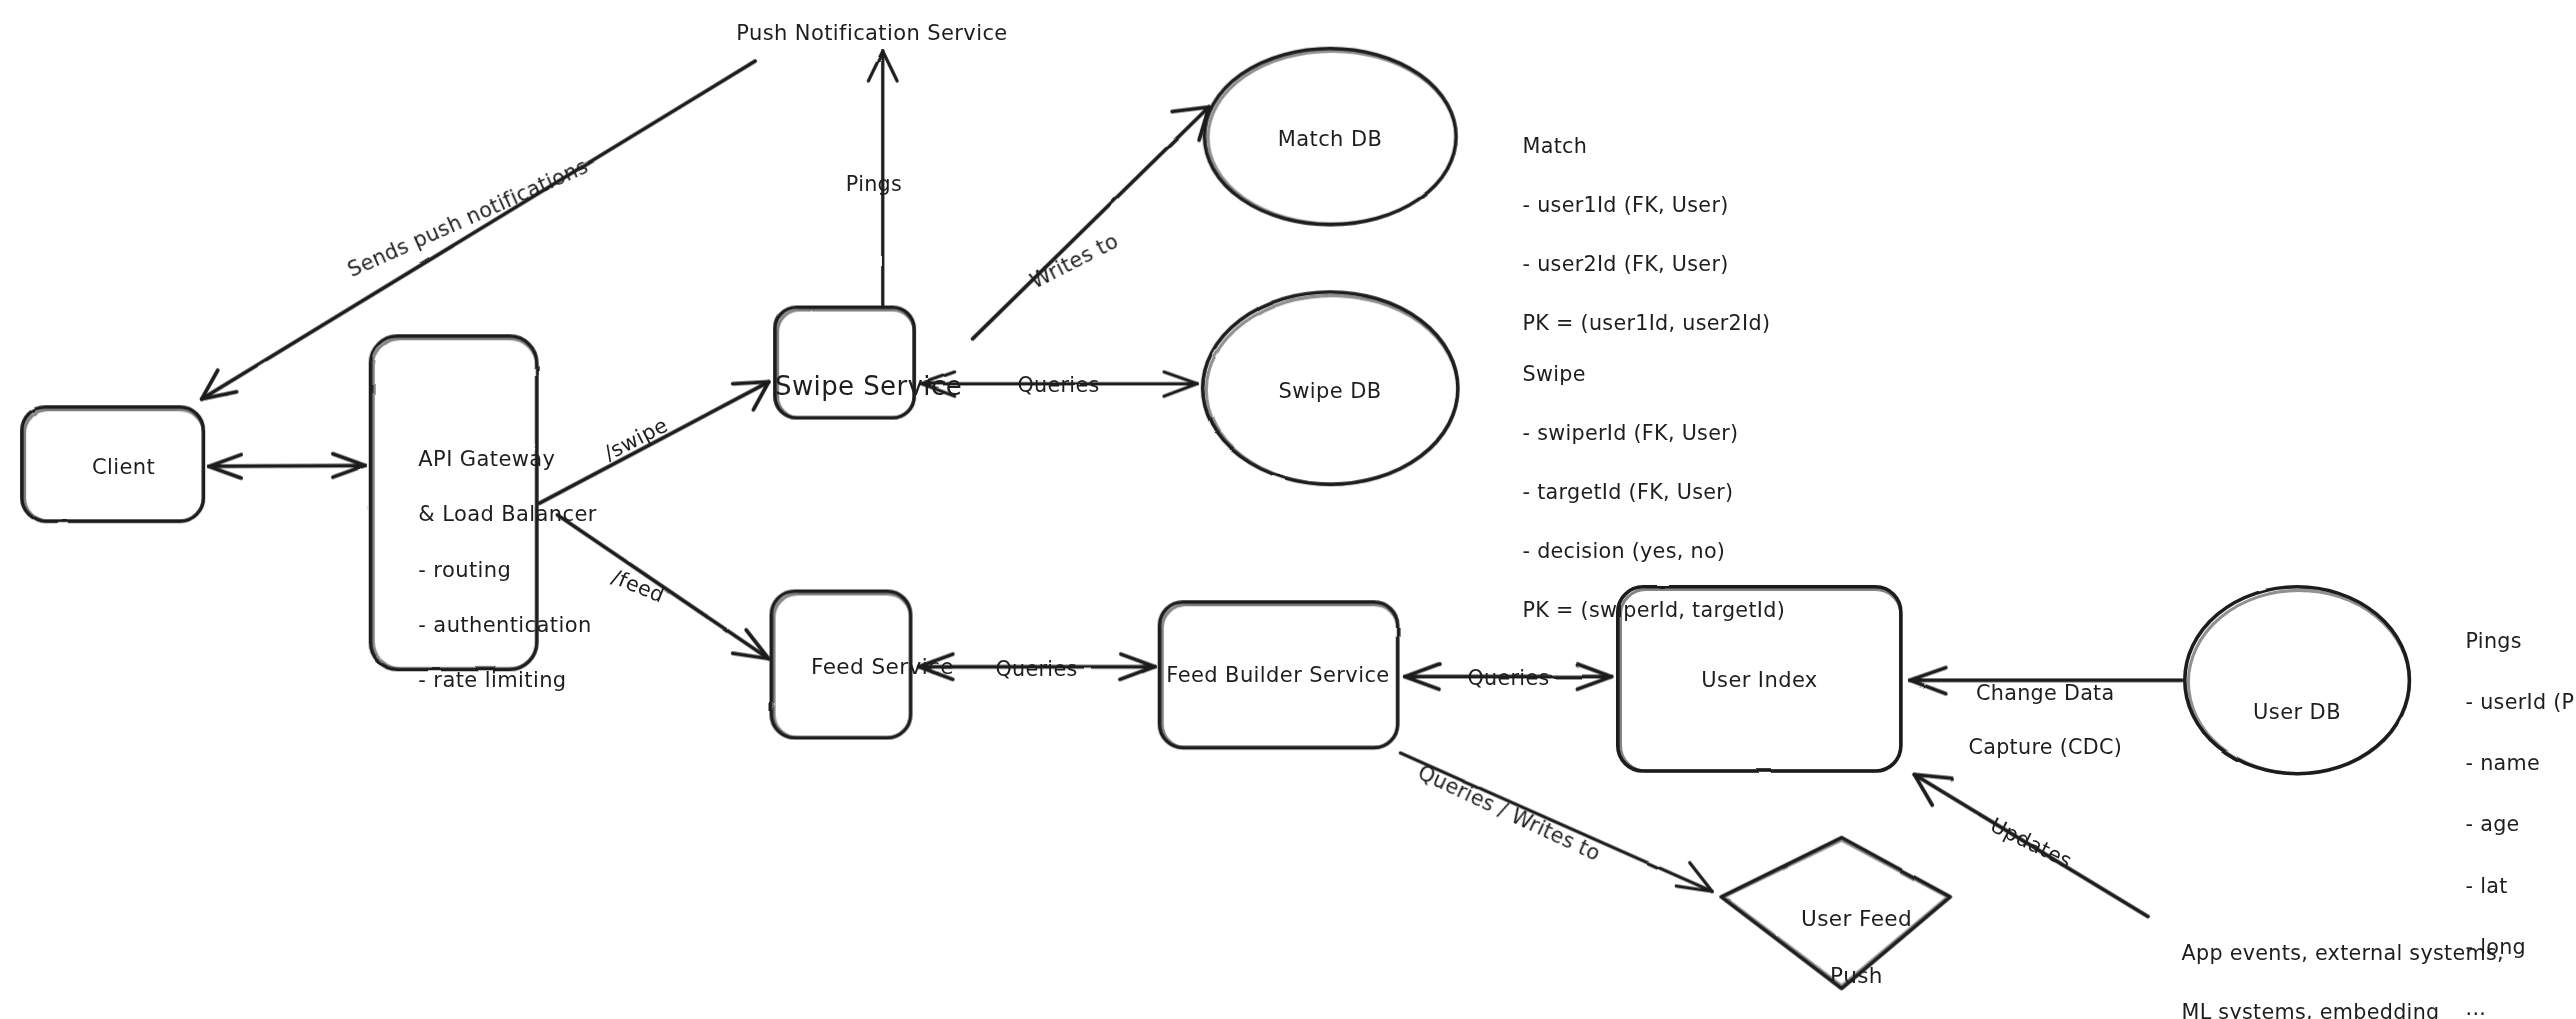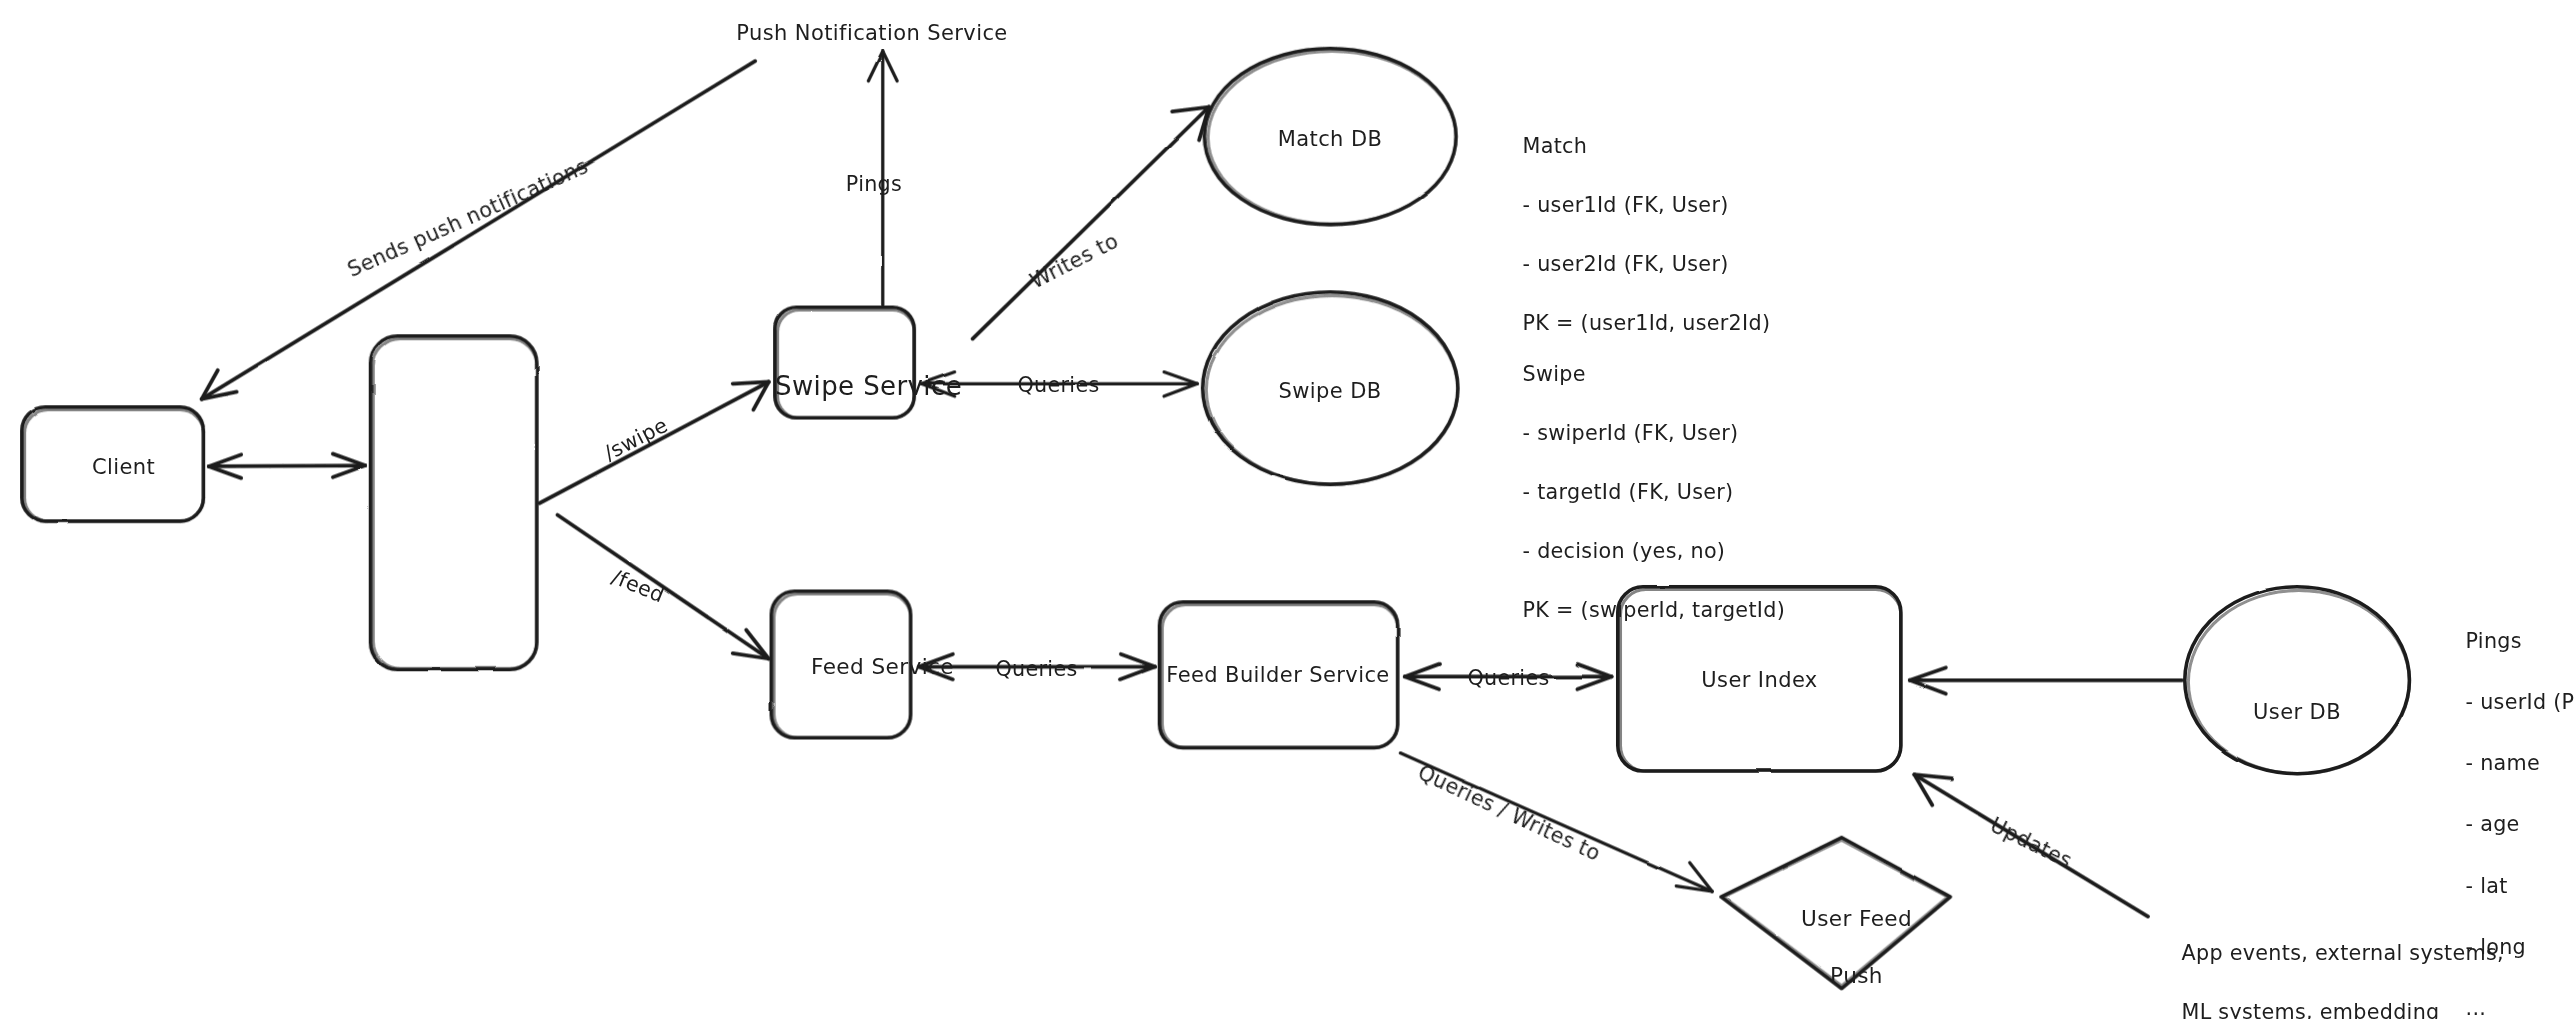--- a/index.html
+++ b/index.html
@@ -224,20 +224,27 @@
         <path class="arrow" d="M 2390 1020 L 2130 862"></path>
         <path class="arrow" d="M 2130 862 L 2172 866"></path>
         <path class="arrow" d="M 2130 862 L 2150 896"></path>
       </g>
 
     </g>
   </svg>
 
   <div class="node-label" style="left:21.6px; top:454px; width:204px;">Client</div>
 
+  <div class="node-label left" style="left:390px; top:418px; width:162px;">
+    <span>API Gateway</span><br>
+    <span>&amp; Load Balancer</span><br>
+    <span>- routing</span><br>
+    <span>- authentication</span><br>
+    <span>- rate limiting</span>
+  </div>
 
   <div class="node-label" style="left:728px; top:20px; width:288px;">Push Notification Service</div>
 
   <div class="node-label" style="left:775px; top:369px; width:139px; font-size:26px;">Swipe Service</div>
 
   <div class="node-label" style="left:1240px; top:126px; width:180px;">Match DB</div>
 
   <div class="node-label" style="left:1240px; top:378px; width:180px;">Swipe DB</div>
 
   <div class="node-label" style="left:811px; top:653px; width:139px; font-size:21.6px;">Feed Service</div>
@@ -262,20 +269,24 @@
   <div class="edge-label rot-feed" style="left:584px; top:573px; width:108px;">/feed</div>
 
   <div class="edge-label rot-writes" style="left:998px; top:248px; width:153px;">Writes to</div>
 
   <div class="edge-label" style="left:1000px; top:372px; width:117px;">Queries</div>
 
   <div class="edge-label" style="left:978px; top:656px; width:117px;">Queries</div>
 
   <div class="edge-label" style="left:1450px; top:665px; width:117px;">Queries</div>
 
+  <div class="edge-label" style="left:1928px; top:653px; width:207px;">
+    <span>Change Data</span><br>
+    <span>Capture (CDC)</span>
+  </div>
 
   <div class="edge-label rot-qw" style="left:1392px; top:800px; width:234px;">Queries / Writes to</div>
 
   <div class="edge-label rot-upd" style="left:1968px; top:830px; width:126px;">Updates</div>
 
   <div class="ann" style="left:1495px; top:103px; width:378px;">
     <span>Match</span><br>
     <span>- user1Id (FK, User)</span><br>
     <span>- user2Id (FK, User)</span><br>
     <span>PK = (user1Id, user2Id)</span>

